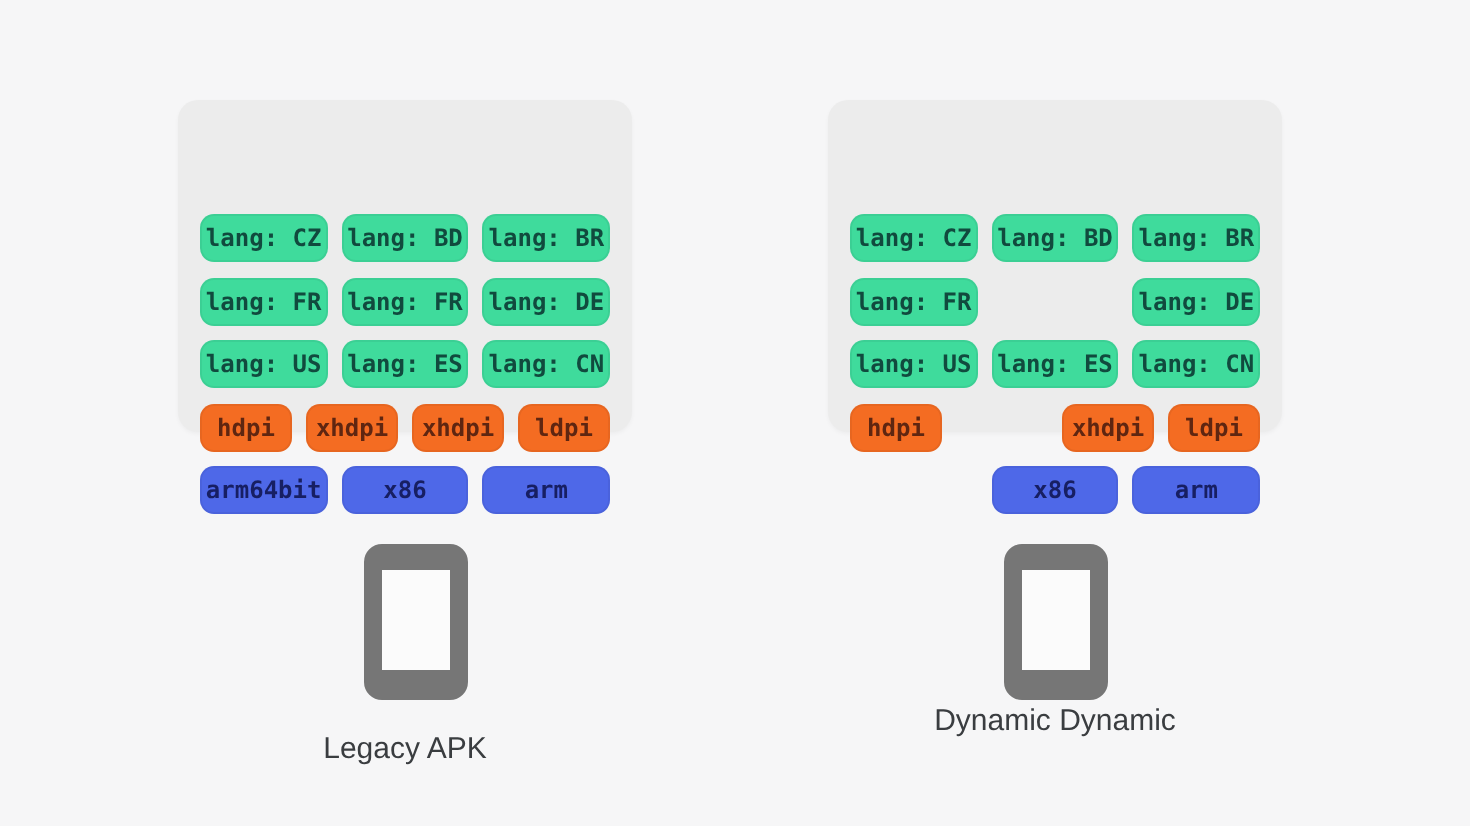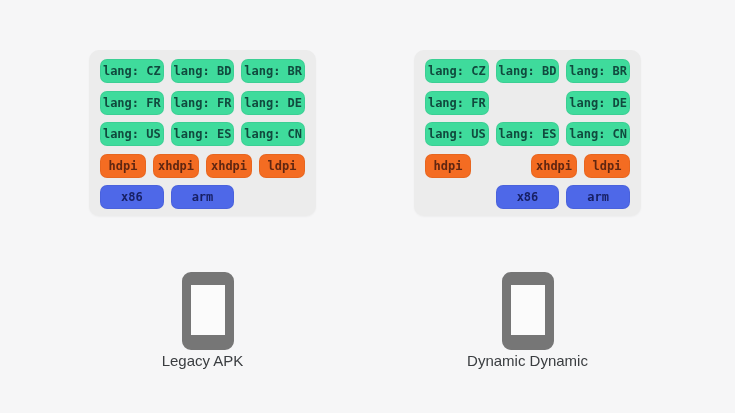--- a/index.html
+++ b/index.html
@@ -50,20 +50,21 @@
     height:24px;
     border-radius:7px;
     display:flex;
     align-items:center;
     justify-content:center;
     font-size:12px;
     font-weight:700;
     letter-spacing:0;
     white-space:nowrap;
     box-shadow:inset 0 0 0 1px rgba(0,0,0,0.05);
+    margin-top:48px;
   }
   .chip.green{background:var(--green-bg);color:var(--green-text);}
   .chip.orange{background:var(--orange-bg);color:var(--orange-text);}
   .chip.blue{background:var(--blue-bg);color:var(--blue-text);}
   .chip.placeholder{visibility:hidden;}
   .phone{
     position:absolute;
     top:272px;
     width:52px;
     height:78px;
@@ -77,21 +78,21 @@
   .phone-right{left:502px;}
   .caption{
     position:absolute;
     top:352px;
     width:227px;
     text-align:center;
     font-family:"Liberation Sans","DejaVu Sans",sans-serif;
     font-size:15px;
     color:var(--label-text);
   }
-  .caption-left{left:89px;}
+  .caption-left{left:89px;margin-top:14px;}
   .caption-right{left:414px;}
 </style>
 </head>
 <body>
 
 <div class="stage">
 
   <div class="panel panel-left">
       <div class="chip-row cols-3">
         <div class="chip green">lang: CZ</div>
@@ -108,20 +109,21 @@
         <div class="chip green">lang: ES</div>
         <div class="chip green">lang: CN</div>
       </div>
       <div class="chip-row cols-4">
         <div class="chip orange">hdpi</div>
         <div class="chip orange">xhdpi</div>
         <div class="chip orange">xhdpi</div>
         <div class="chip orange">ldpi</div>
       </div>
       <div class="chip-row cols-3">
+        <div class="chip blue">arm64bit</div>
         <div class="chip blue">x86</div>
         <div class="chip blue">arm</div>
       </div>
     </div>
 
   <div class="panel panel-right">
       <div class="chip-row cols-3">
         <div class="chip green">lang: CZ</div>
         <div class="chip green">lang: BD</div>
         <div class="chip green">lang: BR</div>

